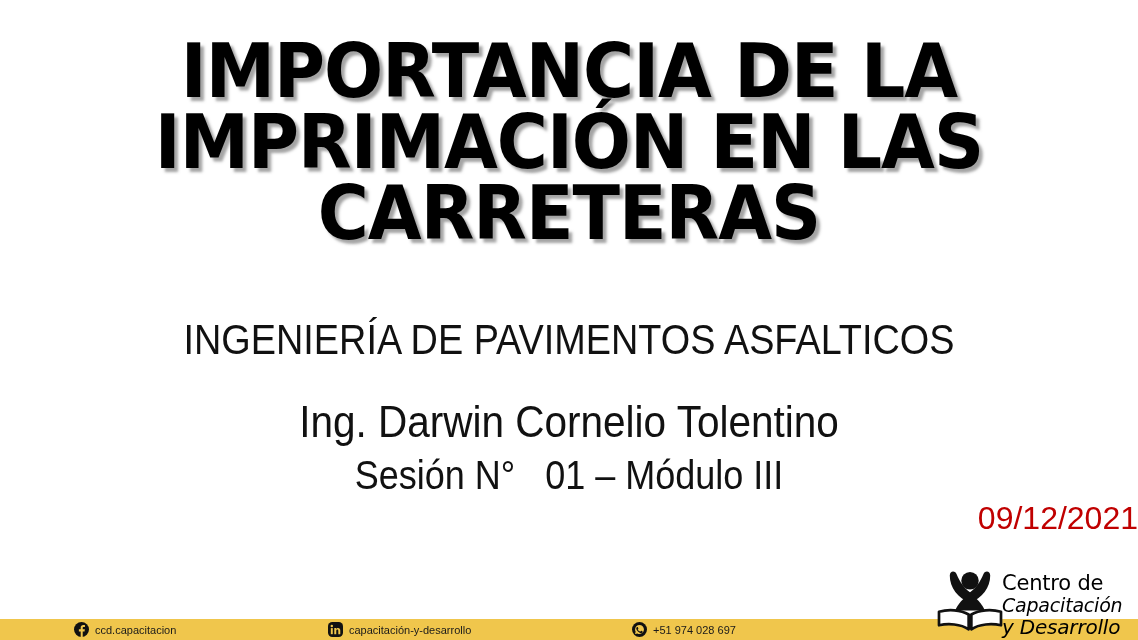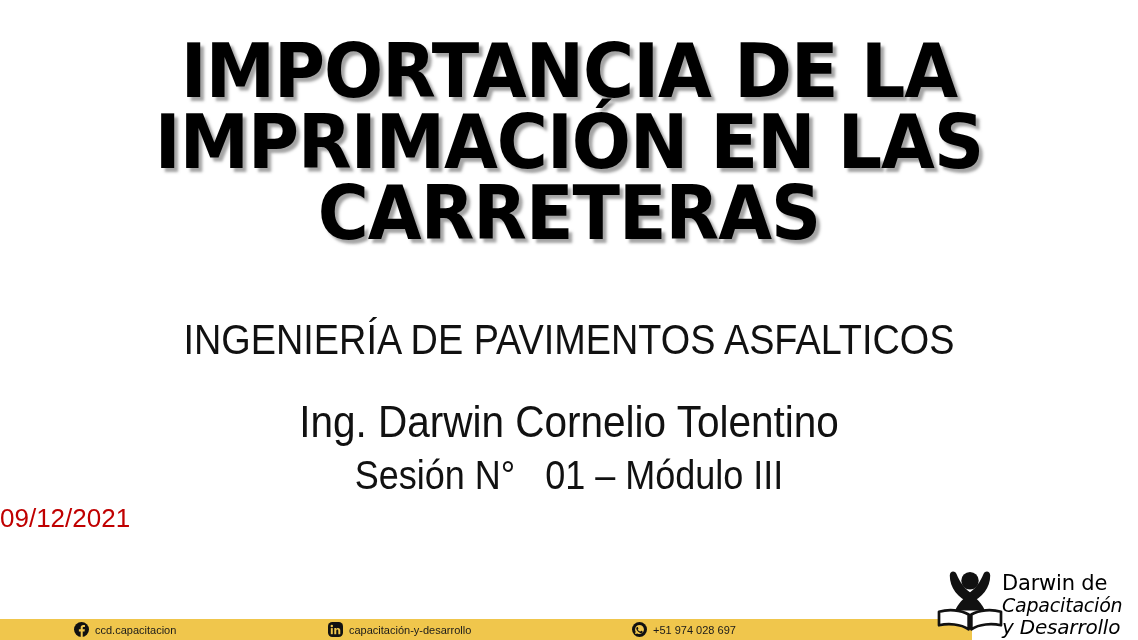--- a/index.html
+++ b/index.html
@@ -89,35 +89,35 @@
     color: #111111;
     transform: scaleX(0.9);
     transform-origin: center center;
     white-space: pre;
   }
   .date {
     position: absolute;
     left: 0;
     top: 503px;
     width: 1138px;
-    text-align: left;
-    font-family: "Liberation Sans", sans-serif;
-    font-weight: 400;
-    font-size: 26px;
+    text-align: right;
+    font-family: "Liberation Sans", sans-serif;
+    font-weight: 400;
+    font-size: 32px;
     line-height: 30px;
     color: #C00000;
     white-space: nowrap;
   }
 
   
   .footer-bar {
     position: absolute;
     left: 0;
     top: 619px;
-    width: 972px;
+    width: 1138px;
     height: 21px;
     background: #F0C64C;
   }
   .footer-item {
     position: absolute;
     top: 0;
     height: 21px;
     display: flex;
     align-items: center;
     gap: 6px;
@@ -243,19 +243,19 @@
         <circle cx="50" cy="16" r="13" fill="#111111"></circle>
 
         <path d="M50 34 C40 42 32 50 28 60 L72 60 C68 50 60 42 50 34 Z" fill="#111111"></path>
 
         <path d="M4 62 C18 58 36 59 48 66 L48 88 C36 80 18 79 4 82 Z" fill="#ffffff" stroke="#111111" stroke-width="4" stroke-linejoin="round"></path>
         <path d="M96 62 C82 58 64 59 52 66 L52 88 C64 80 82 79 96 82 Z" fill="#ffffff" stroke="#111111" stroke-width="4" stroke-linejoin="round"></path>
         <path d="M48 66 C49 65 51 65 52 66 L52 88 C51 87 49 87 48 88 Z" fill="#111111"></path>
       </svg>
     </span>
     <span class="logo-text">
-      <span class="logo-l1">Darwin de</span>
+      <span class="logo-l1">Centro de</span>
       <span class="logo-l2">Capacitación</span>
       <span class="logo-l3">y Desarrollo</span>
     </span>
   </div>
 
 </div>
 
 </body></html>

